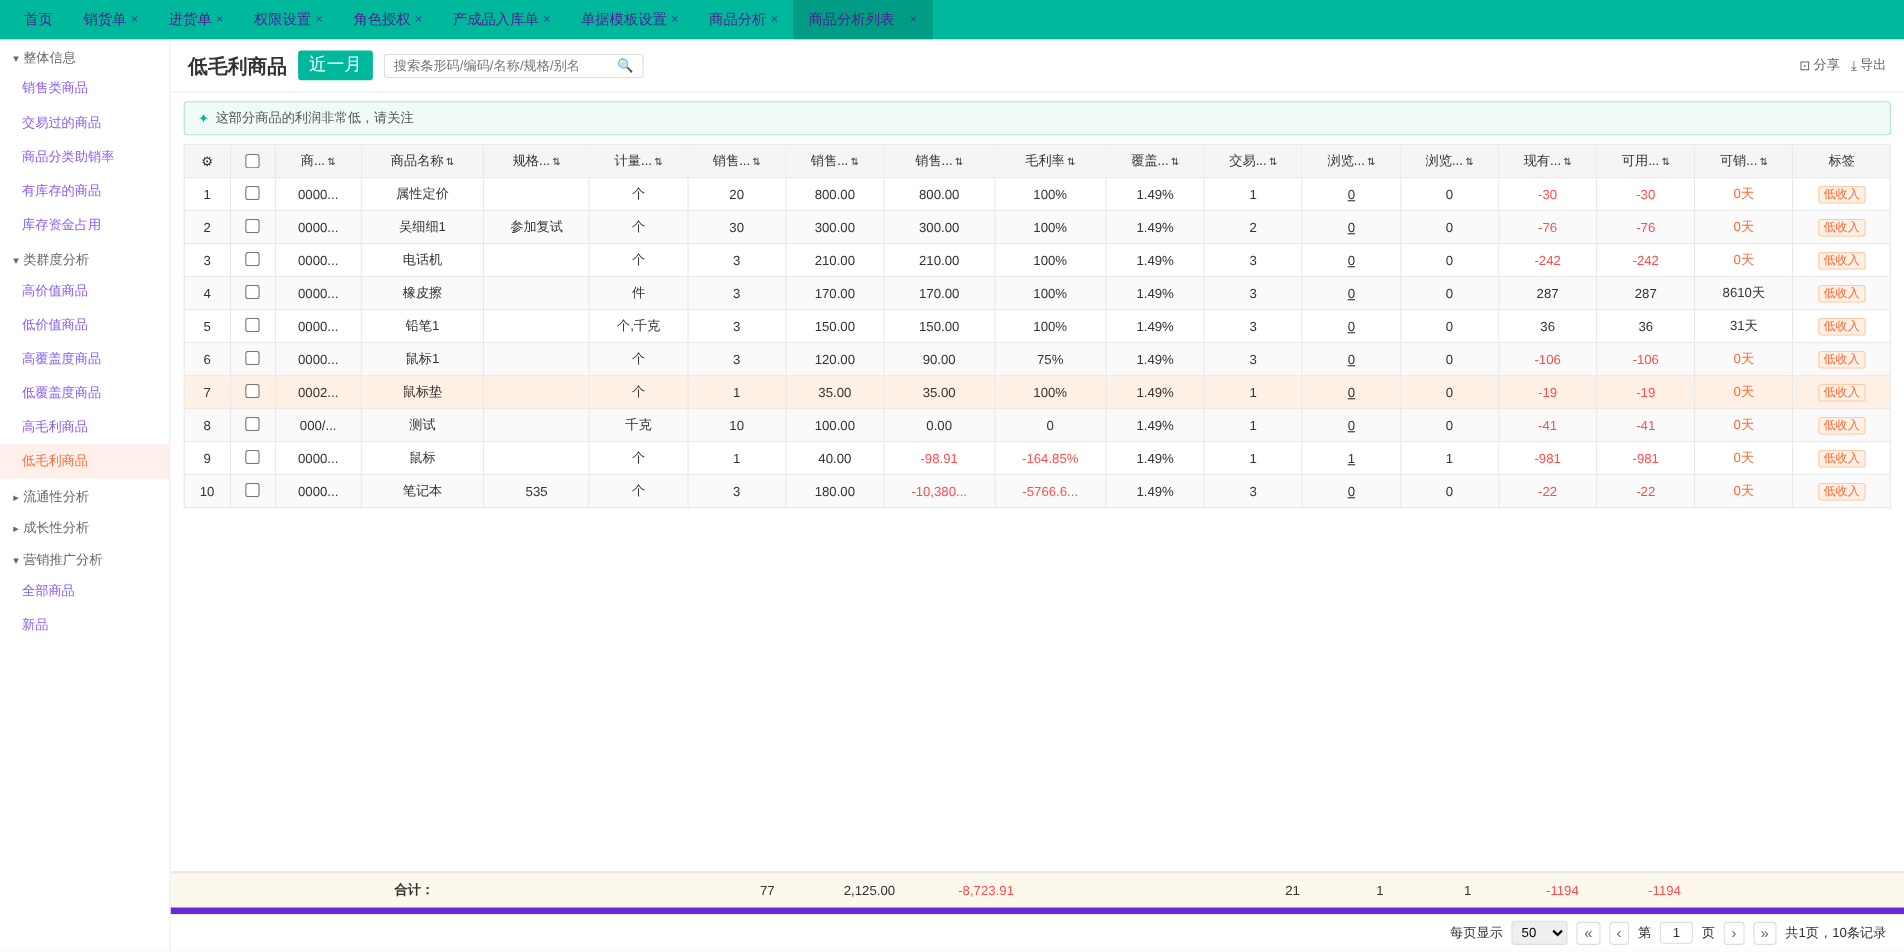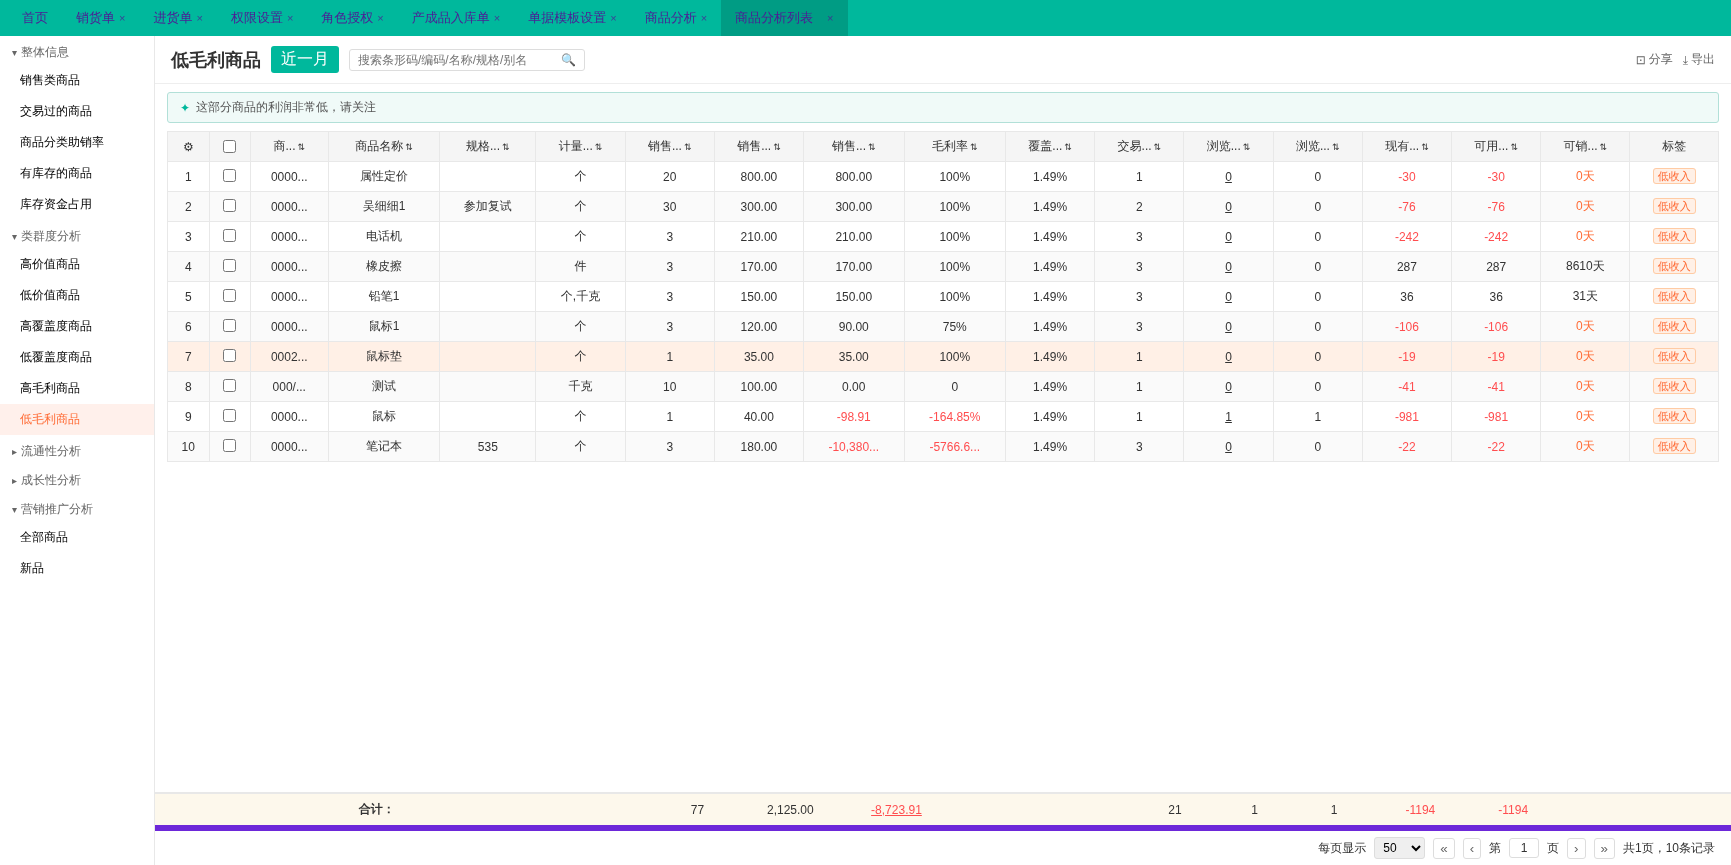--- a/index.html
+++ b/index.html
@@ -43,21 +43,21 @@
       color: #666;
       font-size: 12px;
       display: flex;
       align-items: center;
       gap: 4px;
     }
     .sidebar-group-title .arrow { font-size: 10px; }
     .sidebar-item {
       padding: 7px 12px 7px 20px;
       cursor: pointer;
-      color: #000000;
+      color: #8b5cf6;
       font-size: 12px;
     }
     .sidebar-item.active { background: #fff0eb; color: #ff6b35; }
 
     
     .main-content {
       flex: 1;
       display: flex;
       flex-direction: column;
       overflow: hidden;
@@ -697,21 +697,21 @@
             <span>合计：</span>
           </td>
           <td style="width:60px;"></td>
           <td style="width:70px;"></td>
           <td style="width:60px;">
             <span>77</span>
           </td>
           <td style="width:80px;">
             <span>2,125.00</span>
           </td>
-          <td style="width:80px;text-decoration:underline;" class="red-text">
+          <td style="width:80px;" class="red-text">
             <span>-8,723.91</span>
           </td>
           <td style="width:70px;"></td>
           <td style="width:70px;"></td>
           <td style="width:60px;">
             <span>21</span>
           </td>
           <td style="width:60px;">
             <span>1</span>
           </td>

